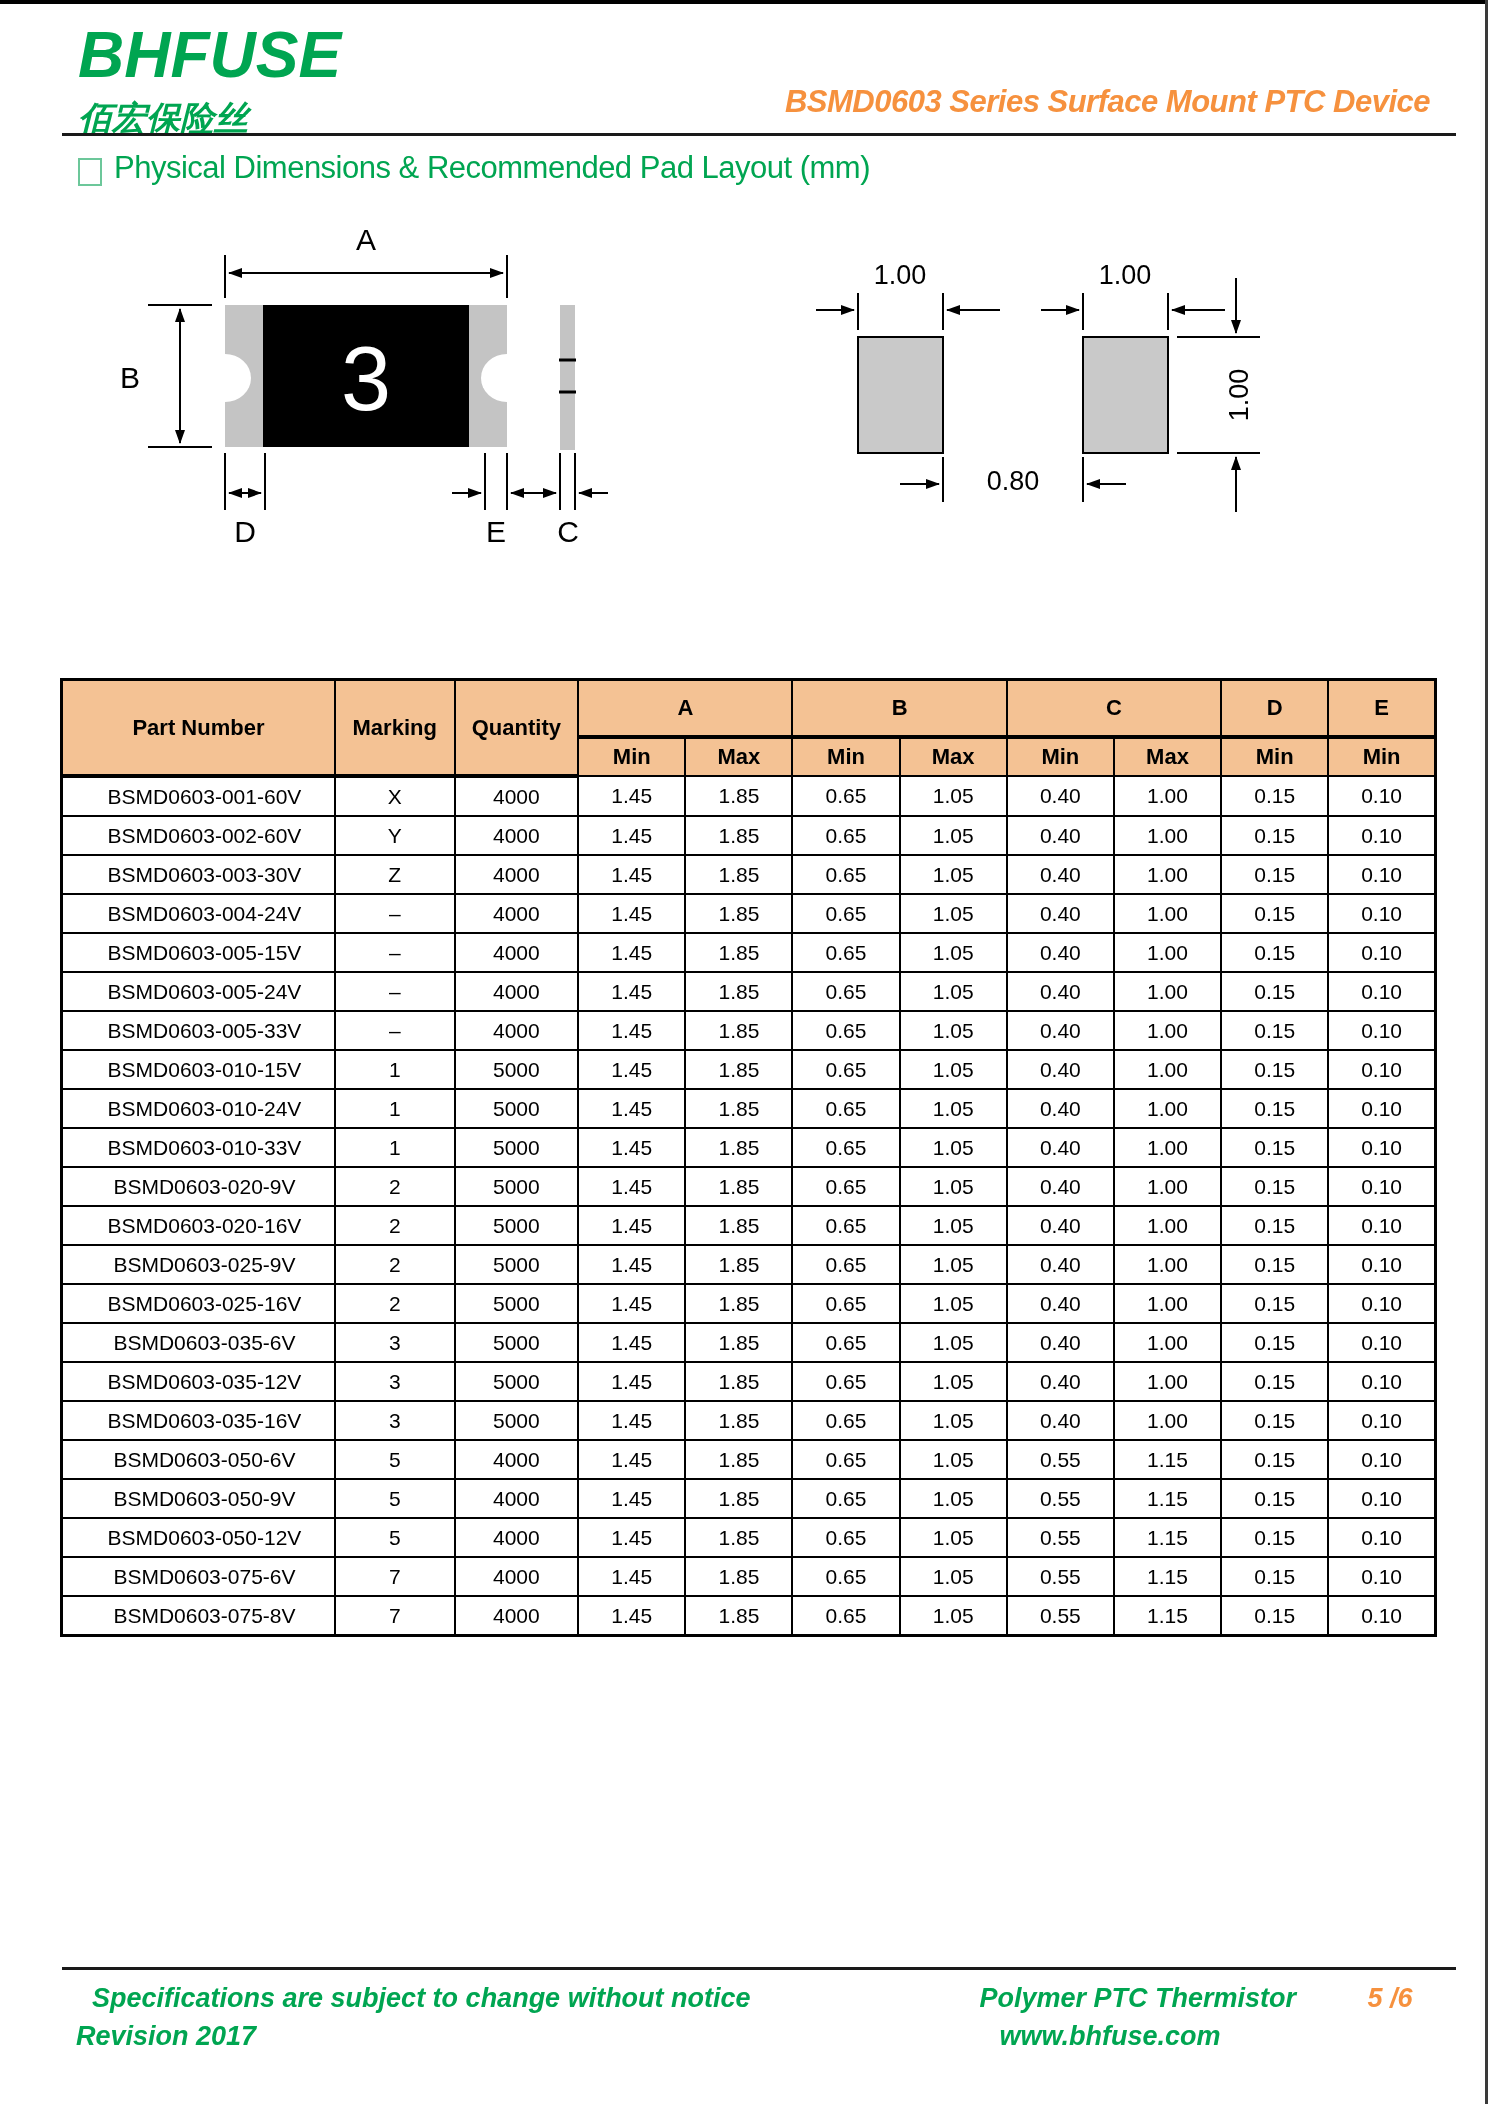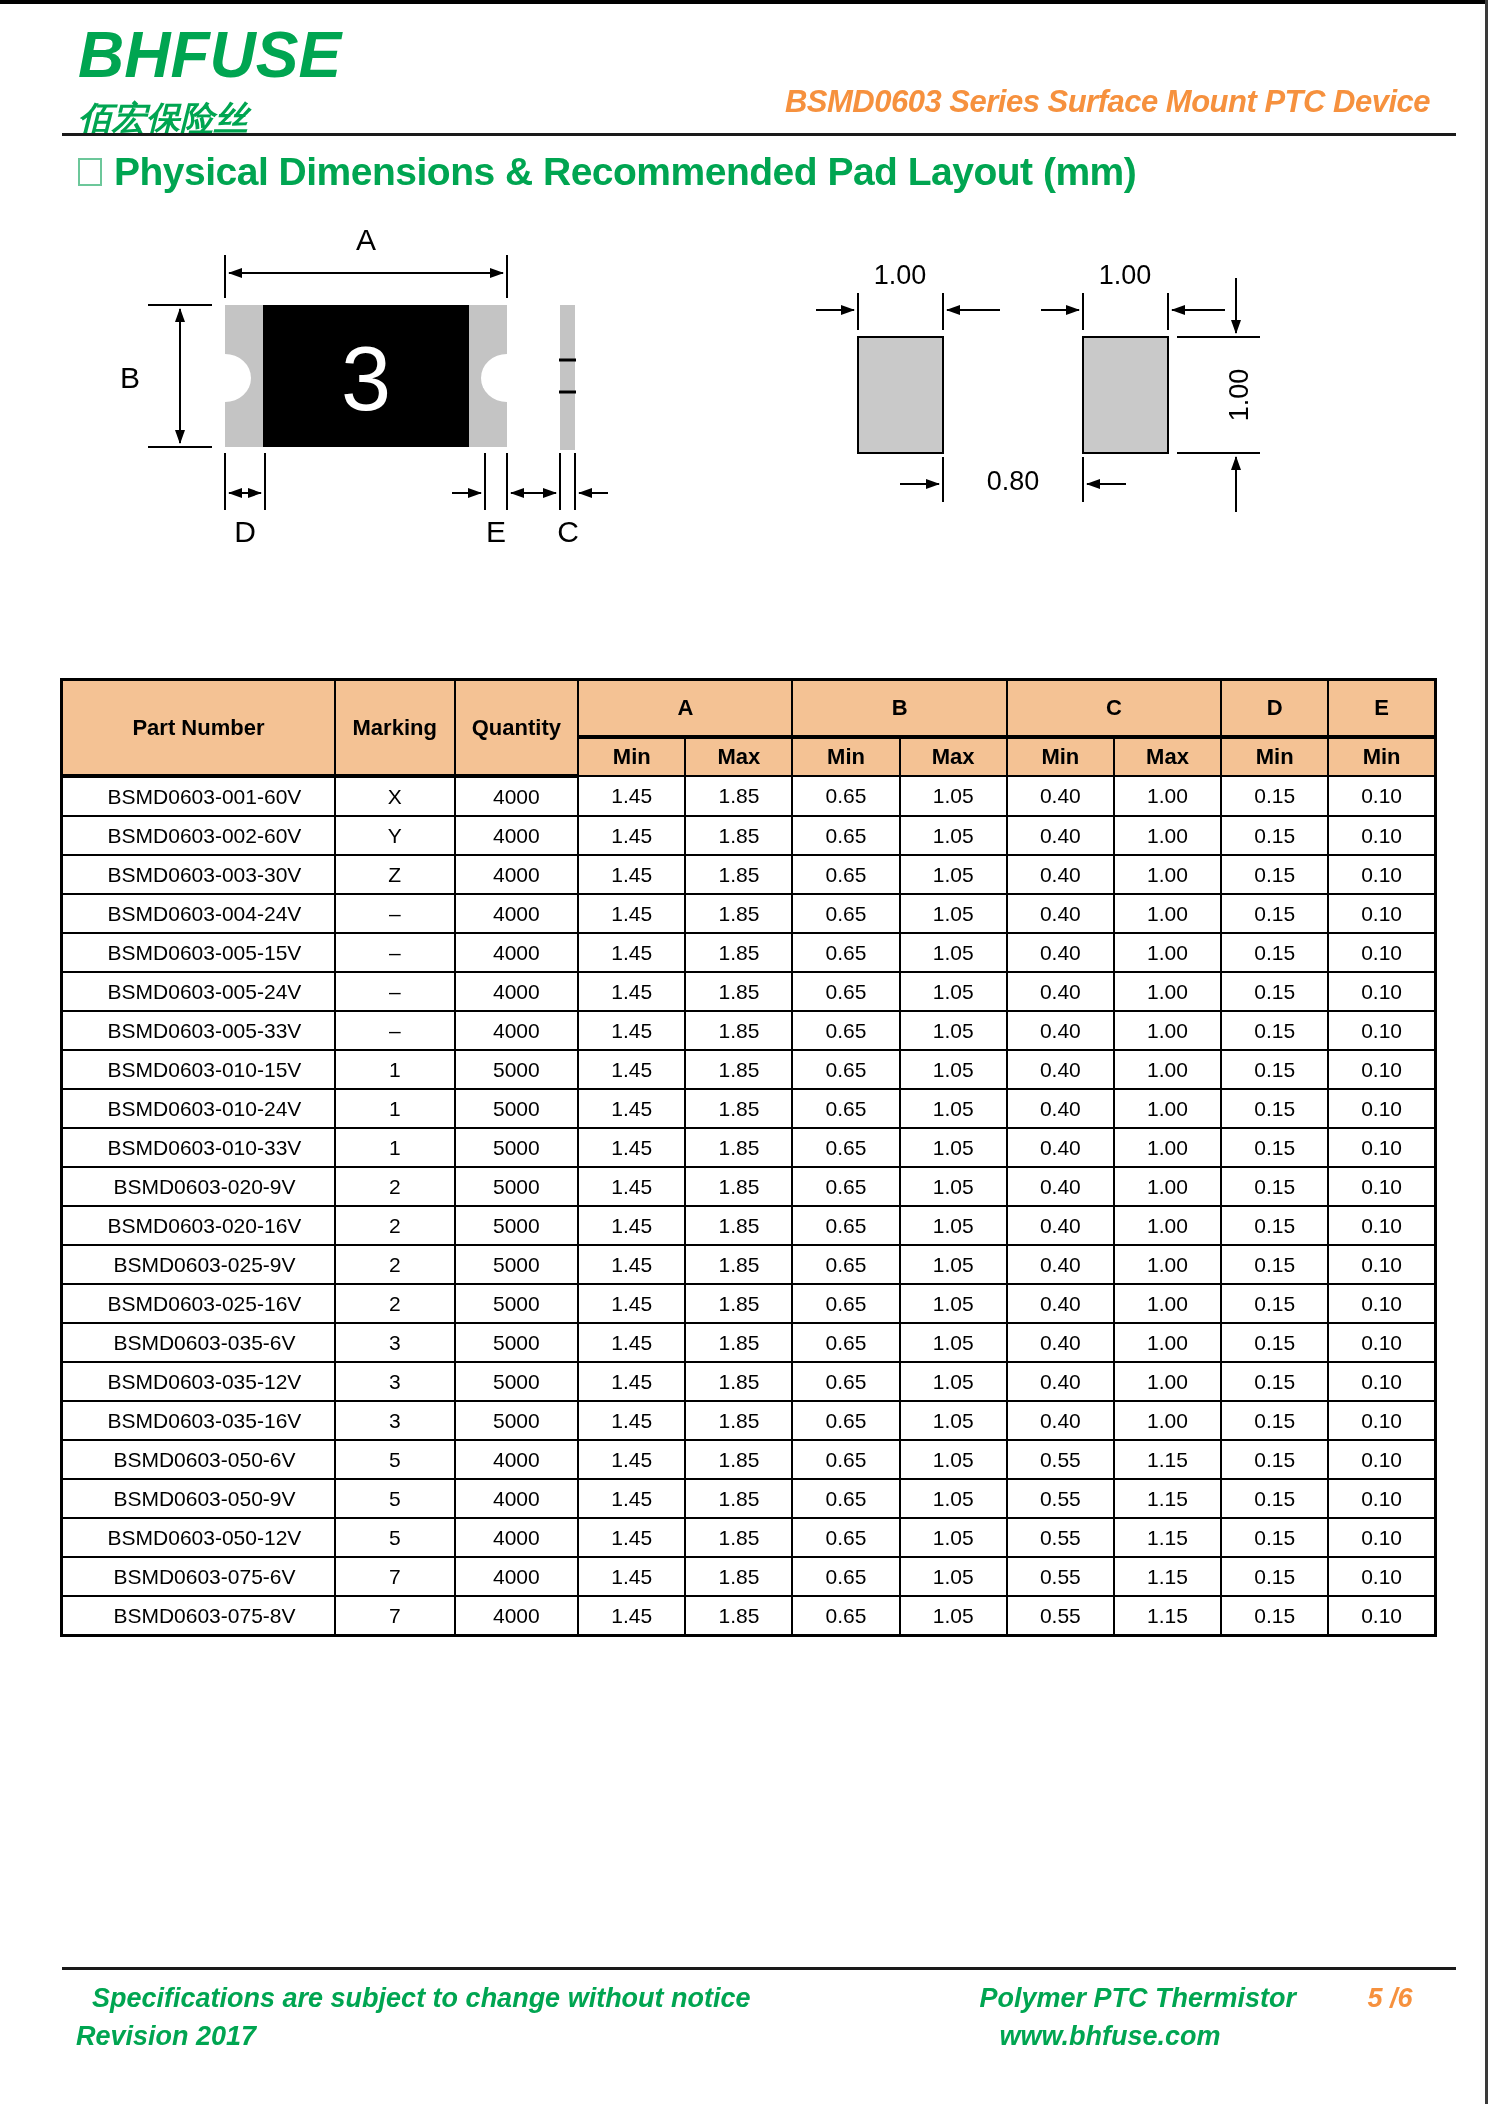--- a/index.html
+++ b/index.html
@@ -18,21 +18,21 @@
   .brand-cn{left:78px;top:80px;font-size:34px;font-weight:bold;font-style:italic;
          color:var(--green);margin-top:16px;}
   .doc-title{right:58px;top:84px;font-size:31px;font-weight:bold;font-style:italic;
          color:var(--orange);letter-spacing:-0.5px;}
   .rule{left:62px;width:1394px;height:3px;background:var(--rule);}
   .rule-header{top:133px;}
   .rule-footer{top:1967px;}
 
   
   .sec-box{left:78px;top:158px;width:20px;height:24px;border:2px solid #6cc79a;background:#fff;}
-  .sec-title{left:114px;top:150px;font-size:39px;font-weight:bold;color:var(--green);
+  .sec-title{left:114px;top:150px;font-size:31px;font-weight:normal;color:var(--green);
          letter-spacing:-0.5px;}
 
   
   .svg-comp{left:100px;top:210px;}
   .svg-pads{left:800px;top:240px;}
   svg text{font-family:"Liberation Sans",sans-serif;fill:#000;}
   .dim-label{font-size:30px;}
   .dim-num{font-size:27px;}
   .mark-3{font-size:90px;fill:#fff;}
   .dline{stroke:#000;stroke-width:2;fill:none;}

